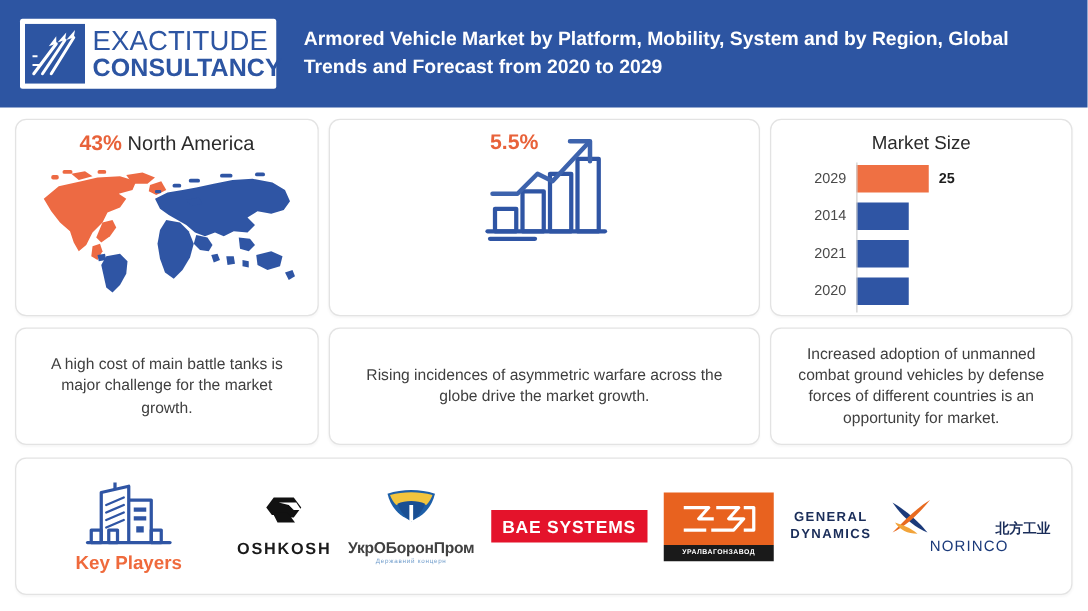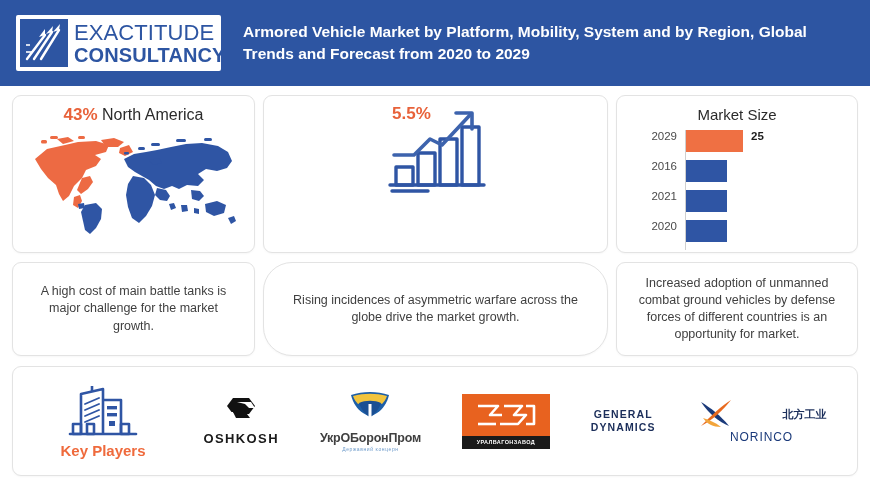--- a/index.html
+++ b/index.html
@@ -54,21 +54,21 @@
     box-sizing:border-box;
     box-shadow:0 1px 2px rgba(0,0,0,.035);
   }
 
   
   #card-region{left:12px;top:95px;width:243px;height:158px;}
   #card-growth{left:263px;top:95px;width:345px;height:158px;}
   #card-marketsize{left:616px;top:95px;width:242px;height:158px;}
   
   #card-challenge{left:12px;top:262px;width:243px;height:94px;}
-  #card-driver{left:263px;top:262px;width:345px;height:94px;border-radius:29px;}
+  #card-driver{left:263px;top:262px;width:345px;height:94px;}
   #card-opportunity{left:616px;top:262px;width:242px;height:94px;}
   
   #card-players{left:12px;top:366px;width:846px;height:110px;}
 
   
   .region-head{
     text-align:center;padding-top:9px;
     font-size:16px;white-space:nowrap;
   }
   .region-pct{color:#e8623a;font-weight:bold;font-size:17px;}
@@ -91,21 +91,21 @@
     text-align:center;font-size:12.5px;color:#3f3f3f;
     line-height:1.35;padding:0 22px;
   }
 
   
   .ms-title{
     text-align:center;font-size:15px;color:#2b2b2b;
     padding-top:10px;font-weight:400;
   }
   .ms-chart{position:relative;margin-top:7px;padding-left:14px;}
-  .ms-row{display:flex;height:26px;margin-bottom:4px;}
+  .ms-row{display:flex;align-items:center;height:26px;margin-bottom:4px;}
   .ms-year{
     width:46px;text-align:right;padding-right:8px;
     font-size:11.5px;color:#4a4a4a;
   }
   .ms-axis{
     position:absolute;left:68px;top:0;width:1px;height:120px;
     background:#cfcfcf;
   }
   .ms-bar{height:22px;}
   .ms-bar.blue{background:#2f55a4;}
@@ -291,21 +291,21 @@
     <div class="ms-chart">
       <div class="ms-axis"></div>
 
       <div class="ms-row">
         <div class="ms-year">2029</div>
         <div class="ms-bar orange" style="width:58px;"></div>
         <div class="ms-val">25</div>
       </div>
 
       <div class="ms-row">
-        <div class="ms-year">2016</div>
+        <div class="ms-year">2014</div>
         <div class="ms-bar blue" style="width:42px;"></div>
       </div>
 
       <div class="ms-row">
         <div class="ms-year">2021</div>
         <div class="ms-bar blue" style="width:42px;"></div>
       </div>
 
       <div class="ms-row">
         <div class="ms-year">2020</div>
@@ -371,20 +371,23 @@
           <svg width="46" height="38" viewBox="0 0 46 38">
             <path d="M4,4 C16,0 30,0 42,4 C40,12 36,18 30,22 L23,26 L16,22 C10,18 6,12 4,4 Z" fill="#1d5fa8"></path>
             <path d="M6,5 C17,2 29,2 40,5 C39,8 37,11 35,13 C29,10 17,10 11,13 C9,11 7,8 6,5 Z" fill="#f2c43d"></path>
             <path d="M12,12 C18,9 28,9 34,12 C32,18 28,23 23,26 C18,23 14,18 12,12 Z" fill="#1a4f93"></path>
             <rect x="21.5" y="13" width="3" height="13" fill="#ffffff"></rect>
           </svg>
           <div class="ukr-word">УкрОБоронПром</div>
           <div class="ukr-sub">Державний концерн</div>
         </div>
 
+        <div class="logo-item">
+          <div class="bae">BAE SYSTEMS</div>
+        </div>
 
         <div class="logo-item">
           <div class="uvz-top">
             <svg width="64" height="28" viewBox="0 0 64 28">
               <g fill="none" stroke="#ffffff" stroke-width="2.6" stroke-linejoin="round">
                 <path d="M4,5 L24,5 L16,14 L28,14"></path>
                 <path d="M30,5 L48,5 L40,14 L52,14 L44,23 L26,23"></path>
                 <path d="M4,23 L22,23"></path>
                 <path d="M52,5 L60,5 L60,23 L52,23"></path>
               </g>
@@ -392,21 +395,21 @@
           </div>
           <div class="uvz-bot">УРАЛВАГОНЗАВОД</div>
         </div>
 
         <div class="logo-item">
           <div class="gd-line">GENERAL</div>
           <div class="gd-line">DYNAMICS</div>
         </div>
 
         <div class="logo-item">
-          <div style="display:flex;align-items:center;gap:48px;">
+          <div style="display:flex;align-items:flex-end;gap:48px;">
             <svg width="38" height="32" viewBox="0 0 38 32">
               <path d="M4,4 C14,10 24,18 32,28 C22,24 12,16 4,4 Z" fill="#1b3a7a"></path>
               <path d="M34,2 C26,12 16,22 4,28 C14,18 24,8 34,2 Z" fill="#e86a1f"></path>
               <path d="M6,20 C12,22 18,24 24,29 C16,29 10,26 6,20 Z" fill="#f2a43a"></path>
             </svg>
             <div class="nor-cn">北方工业</div>
           </div>
           <div class="nor-en">NORINCO</div>
         </div>
 

